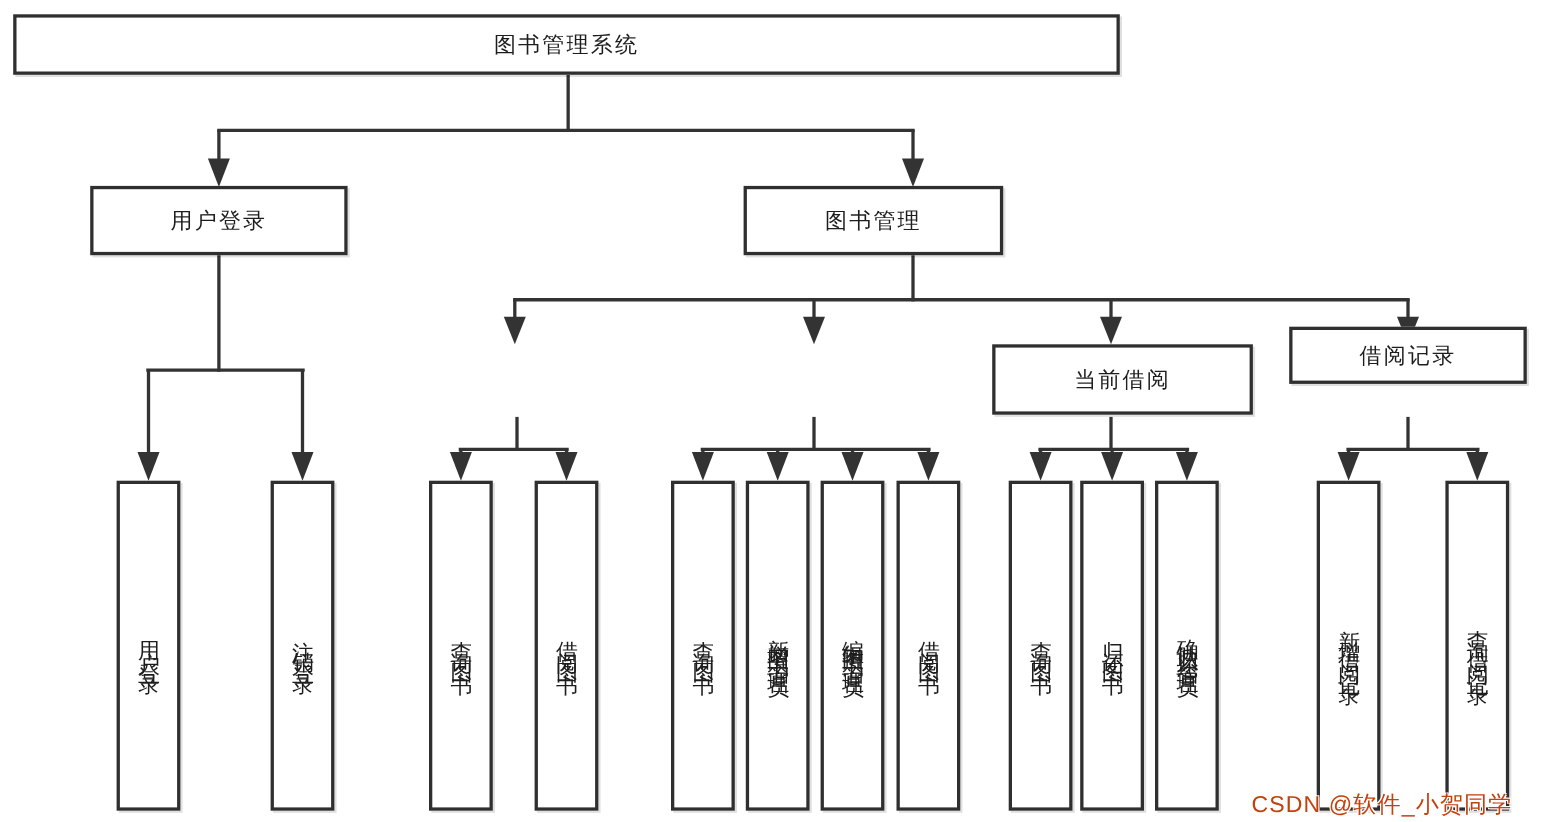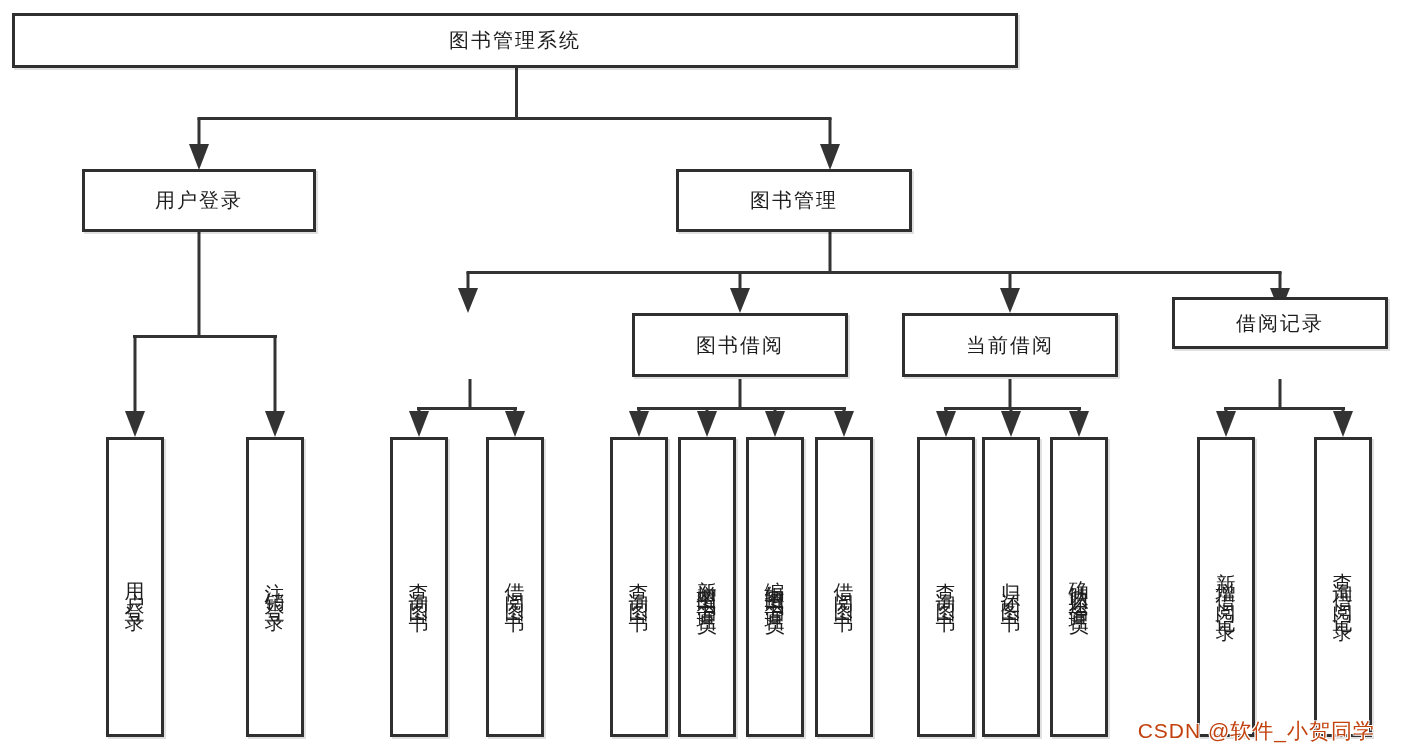--- a/index.html
+++ b/index.html
@@ -103,24 +103,21 @@
     <span>图书管理系统</span>
   </div>
 
   <div class="box h" style="left:82px;top:169px;width:234px;height:63px">
     <span>用户登录</span>
   </div>
   <div class="box h" style="left:676px;top:169px;width:236px;height:63px">
     <span>图书管理</span>
   </div>
 
-  <div class="box h" style="left:632px;top:313px;width:216px;height:64px">
-    <span>图书借阅</span>
-  </div>
-  <div class="box h" style="left:902px;top:313px;width:216px;height:64px">
+  <div class="box h" style="left:902px;top:313px;width:237px;height:64px">
     <span>当前借阅</span>
   </div>
   <div class="box h" style="left:1172px;top:297px;width:216px;height:52px">
     <span>借阅记录</span>
   </div>
 
   <div class="box leaf" style="left:106px;top:437px;width:58px;height:300px">
     <span class="vtext">用户登录</span>
   </div>
   <div class="box leaf" style="left:246px;top:437px;width:58px;height:300px">

